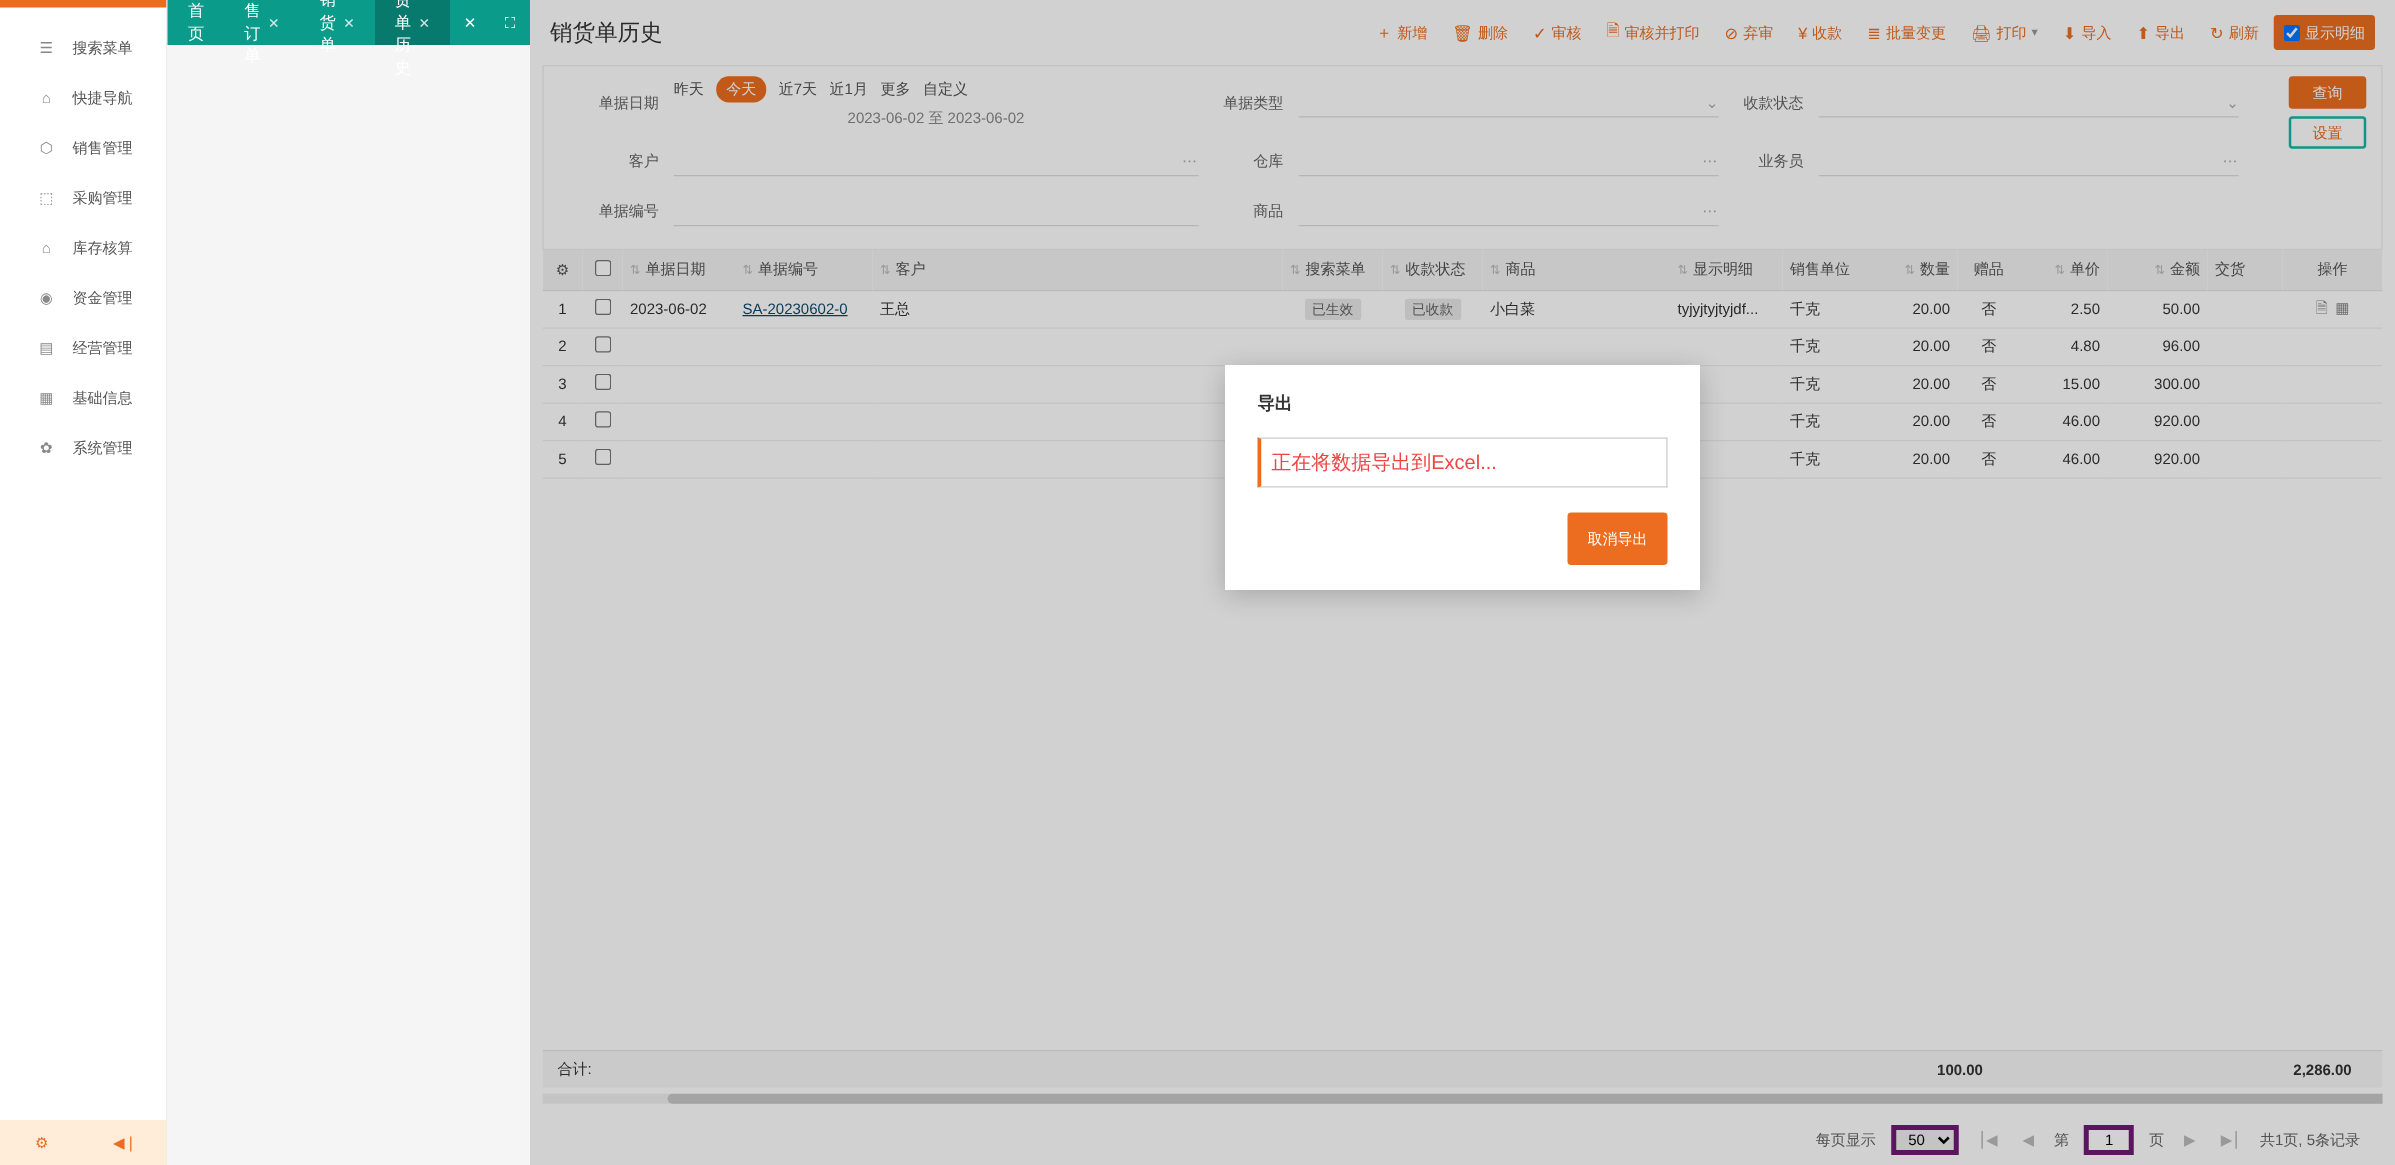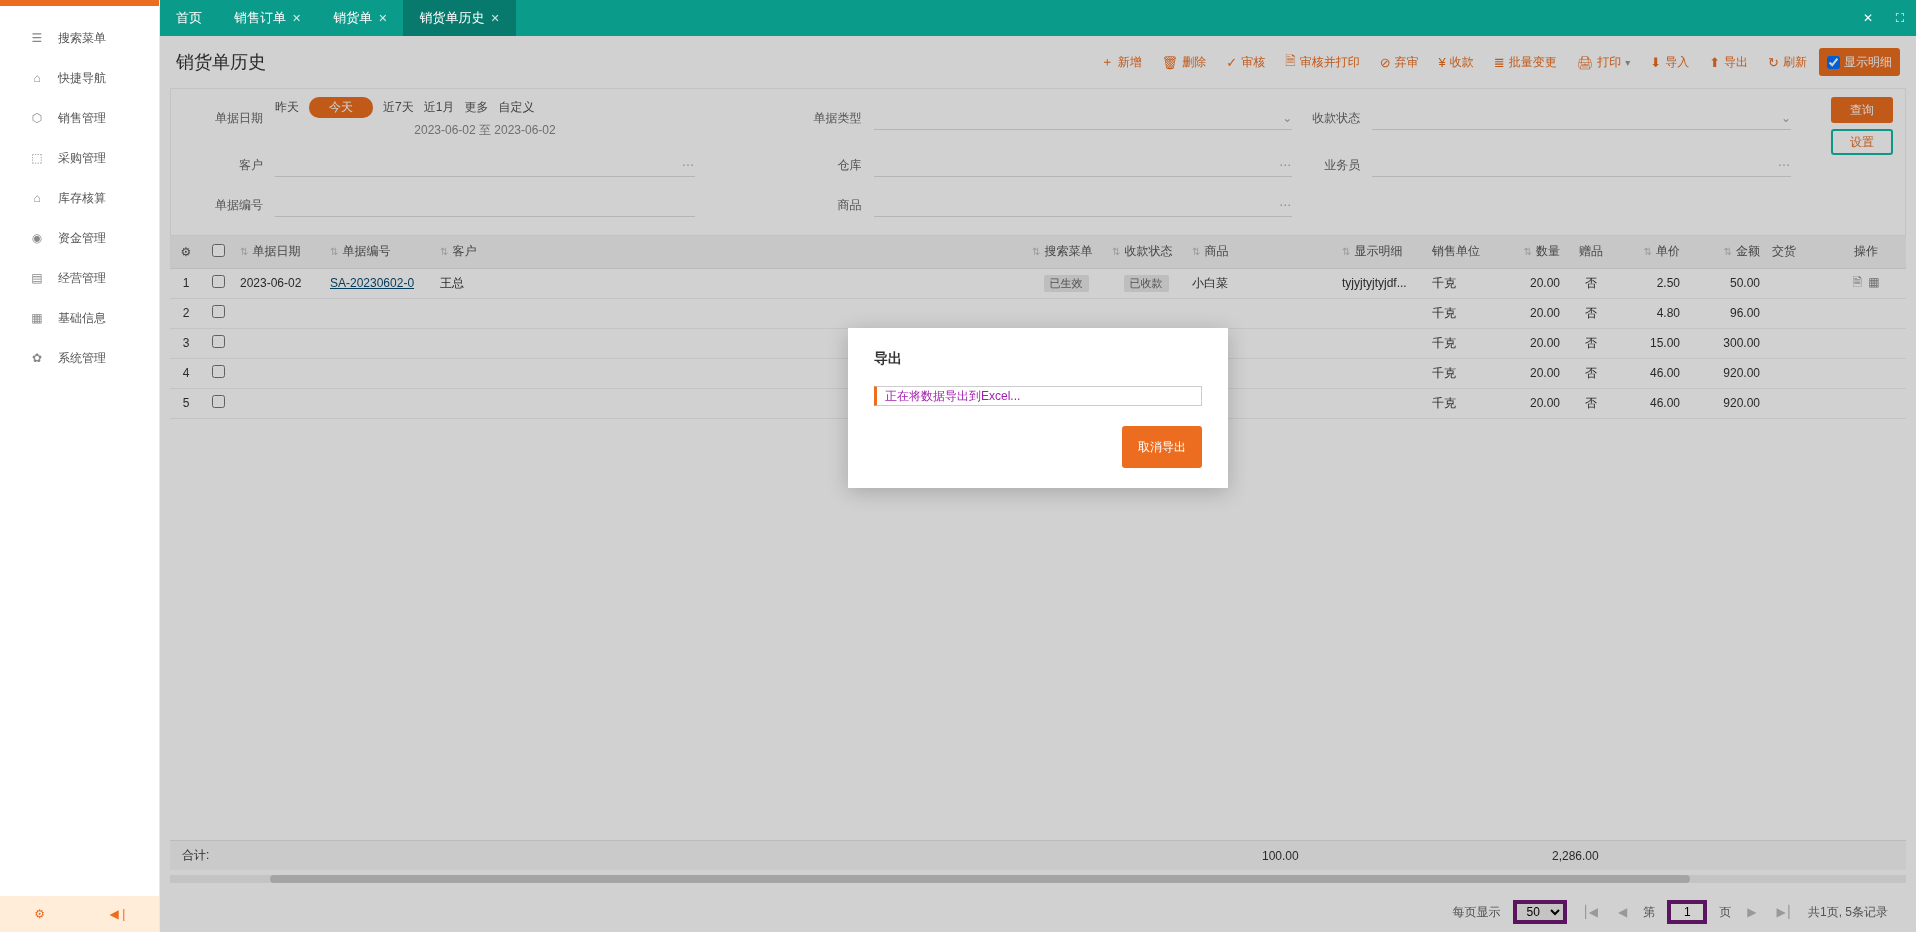--- a/index.html
+++ b/index.html
@@ -5,21 +5,21 @@
 * { margin:0; padding:0; box-sizing:border-box; }
 body { font-family: "Microsoft YaHei", Arial, sans-serif; font-size:12px; color:#333; background:#fff; overflow:hidden; }
 .app { display:flex; height:932px; width:1916px; }
 .sidebar { width:160px; background:#fff; border-right:1px solid #e8e8e8; display:flex; flex-direction:column; }
 .logo-strip { height:6px; background:#ec6d1f; }
 .side-menu { flex:1; padding-top:12px; }
 .side-item { display:flex; align-items:center; height:40px; padding-left:28px; color:#555; cursor:pointer; }
 .side-icon { width:18px; height:18px; margin-right:12px; display:inline-flex; align-items:center; justify-content:center; color:#888; }
 .side-footer { height:36px; background:#ffecd9; display:flex; align-items:center; }
 .footer-icon { width:50%; text-align:center; color:#ec6d1f; cursor:pointer; }
-.main { flex:1; display:flex; flex-direction:column; background:#f5f5f5; }
+.main { flex:1; display:flex; flex-direction:row; background:#f5f5f5; }
 .tabs { height:36px; background:#0b9b8a; display:flex; align-items:center; color:#fff; position:relative; }
 .tab { padding:0 16px; height:36px; display:flex; align-items:center; cursor:pointer; font-size:13px; }
 .tab.active { background:#087a6d; }
 .tab-close { margin-left:6px; font-size:11px; opacity:.8; }
 .tab-tools { margin-left:auto; display:flex; }
 .tab-tool { width:32px; height:36px; display:flex; align-items:center; justify-content:center; cursor:pointer; }
 .content { flex:1; background:#fff; margin:0; display:flex; flex-direction:column; position:relative; }
 .page-header { display:flex; align-items:center; height:52px; padding:0 16px; }
 .page-title { font-size:18px; color:#333; }
 .toolbar { margin-left:auto; display:flex; gap:4px; }
@@ -27,21 +27,21 @@
 .tb-icon { margin-right:4px; font-size:13px; }
 .tb-chevron { margin-left:4px; color:#999; font-size:10px; }
 .tb-btn:last-child .tb-chevron { display:none; }
 .filters { padding:8px 24px 4px 24px; position:relative; border:1px solid #eee; margin:0 10px; }
 .filter-row { display:flex; margin-bottom:12px; }
 .filter-group { flex:1; display:flex; align-items:center; min-height:28px; }
 .fg-label { width:80px; text-align:right; color:#666; padding-right:12px; }
 .fg-control { flex:1; max-width:420px; position:relative; }
 .date-pills { display:flex; gap:10px; align-items:center; }
 .pill { color:#555; cursor:pointer; }
-.pill.active { background:#ec6d1f; color:#fff; padding:2px 20px; border-radius:10px; }
+.pill.active { background:#ec6d1f; color:#fff; padding:2px 8px; border-radius:10px; }
 .date-sub { color:#888; margin-top:4px; font-size:12px;text-align:center; }
 .dropdown { border-bottom:1px solid #ddd; height:24px; display:flex; align-items:center; justify-content:flex-end; color:#aaa; cursor:pointer; }
 .dots { border-bottom:1px solid #ddd; height:24px; display:flex; align-items:center; justify-content:flex-end; color:#aaa; cursor:pointer; letter-spacing:1px; }
 .side-actions { position:absolute; right:12px; top:8px; display:flex; flex-direction:column; gap:6px; }
 .sa-btn { background:#ec6d1f; color:#fff; border:none; height:26px; width:62px; border-radius:3px; cursor:pointer; font-size:12px; }
 .sa-btn.outline { background:#fff; color:#ec6d1f; border:2px solid #14b8a6; }
 .collapse-bar { text-align:center; padding:6px 0; color:#888; cursor:pointer; background:#fafafa; }
 .collapse-bar .chev { margin-right:4px; }
 .table-wrap { flex:1; margin:0 10px; overflow:hidden; display:flex; flex-direction:column; }
 table { width:100%; border-collapse:collapse; table-layout:fixed; }
@@ -49,32 +49,32 @@
 th.sortable::before { content:"⇅"; color:#bbb; margin-right:4px; font-size:10px; }
 th.center, td.center { text-align:center; }
 th.right, td.right { text-align:right; }
 td { height:30px; border-bottom:1px solid #f0f0f0; padding:0 6px; white-space:nowrap; overflow:hidden; text-overflow:ellipsis; }
 .link { color:#0c4a6e; text-decoration:underline; cursor:pointer; }
 .badge { display:inline-block; background:#e8e8e8; color:#666; padding:1px 6px; border-radius:2px; font-size:11px; }
 .op-icon { color:#888; margin:0 3px; cursor:pointer; }
 .totals { background:#f7f7f7; height:30px; display:flex; align-items:center; font-size:12px; border-top:1px solid #e5e5e5; }
 .totals-label { width:62px; padding-left:12px; }
 .totals-spacer { flex:1; }
-.totals-val { width:90px; text-align:left; padding-right:6px; font-weight:normal; }
+.totals-val { width:90px; text-align:center; padding-right:6px; font-weight:bold; }
 .hscroll { height:14px; background:#fff; margin:2px 0 6px 0; position:relative; }
 .hscroll-track { position:absolute; left:0; right:0; top:3px; height:8px; background:#f0f0f0; }
 .hscroll-thumb { position:absolute; left:100px; width:1420px; top:3px; height:8px; background:#c9c9c9; border-radius:4px; }
 .pager { height:40px; display:flex; align-items:center; justify-content:flex-end; padding-right:18px; gap:12px; color:#666; }
 .pager select, .pager input { border:4px solid #701a75; height:24px; padding:0 6px; font-size:12px; }
 .pager input { width:40px; text-align:center; }
 .pg-btn { color:#bbb; cursor:pointer; padding:0 4px; }
 .overlay { position:absolute; inset:0; background:rgba(0,0,0,.18); display:flex; align-items:flex-start; justify-content:center; padding-top:292px; z-index:50; }
 .modal { width:380px; background:#fff; box-shadow:0 4px 20px rgba(0,0,0,.2); padding:22px 26px 20px 26px; }
 .modal-title { font-size:14px; font-weight:bold; margin-bottom:18px; }
-.modal-input { width:100%; height:20px; border:1px solid #ccc; border-left:3px solid #ec6d1f; padding:0 8px; color:#a21caf; font-size:12px; }
+.modal-input { width:100%; height:40px; border:1px solid #ccc; border-left:3px solid #ec6d1f; padding:0 8px; color:#ef4444; font-size:16px; }
 .modal-actions { text-align:right; margin-top:20px; }
 .modal-btn { background:#ec6d1f; color:#fff; border:none; height:42px; padding:0 16px; border-radius:3px; cursor:pointer; font-size:12px; }
 .details-toggle { background:#ec6d1f; color:#fff; padding:3px 8px; border-radius:3px; display:flex; align-items:center; }
 .details-toggle input { margin-right:4px; }
 </style>
 </head>
 <body>
 
 <div class="app">
 

